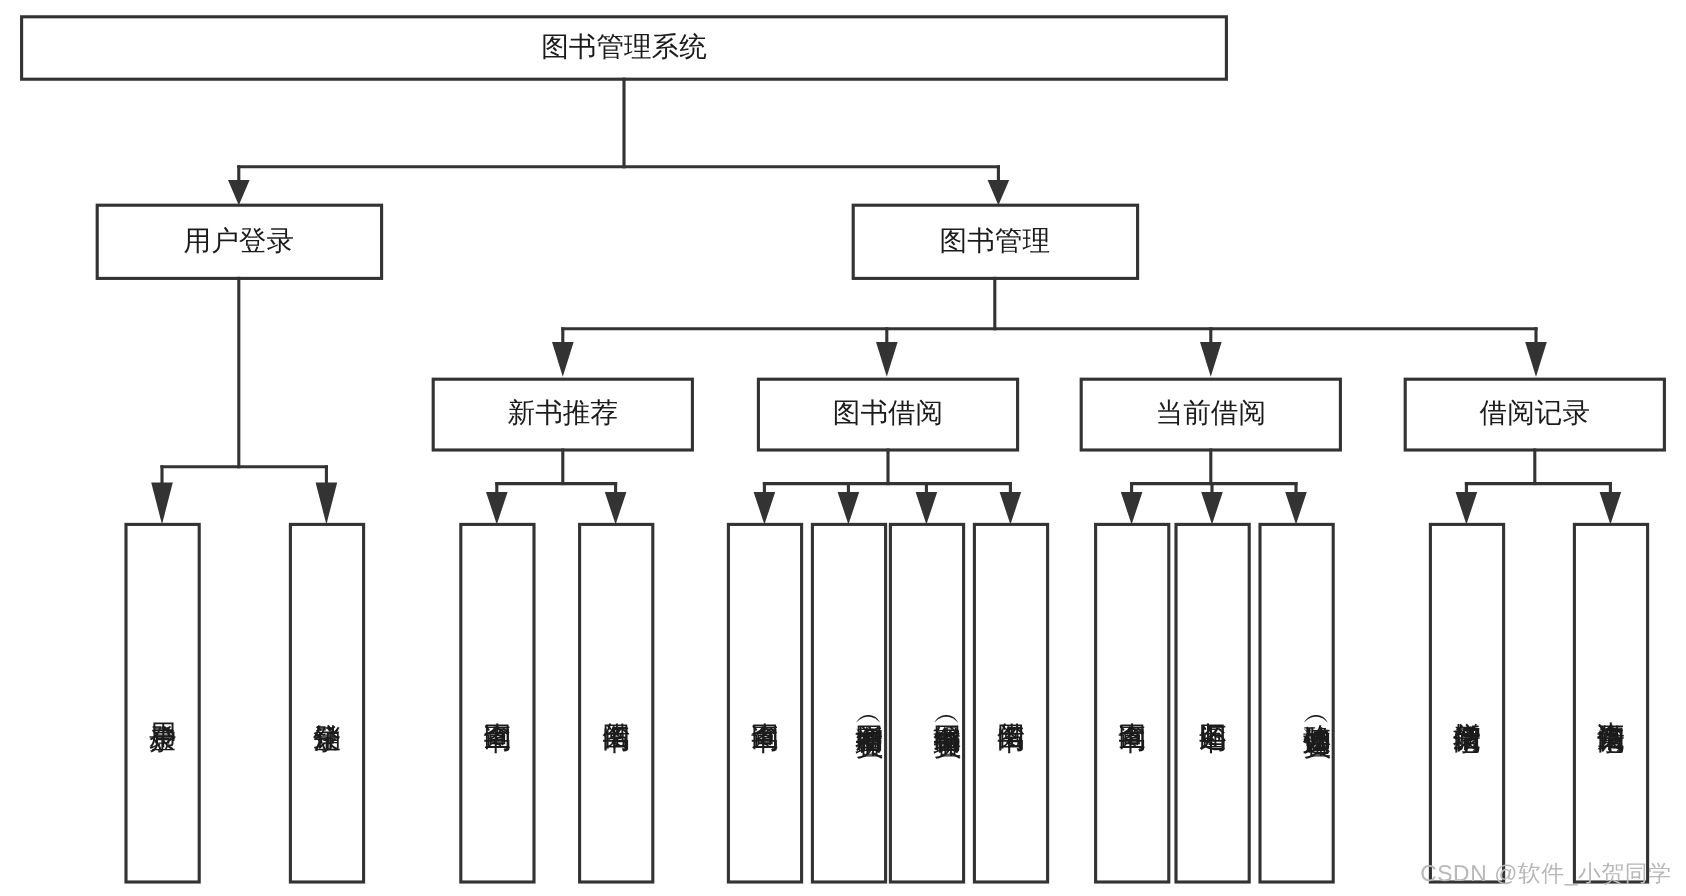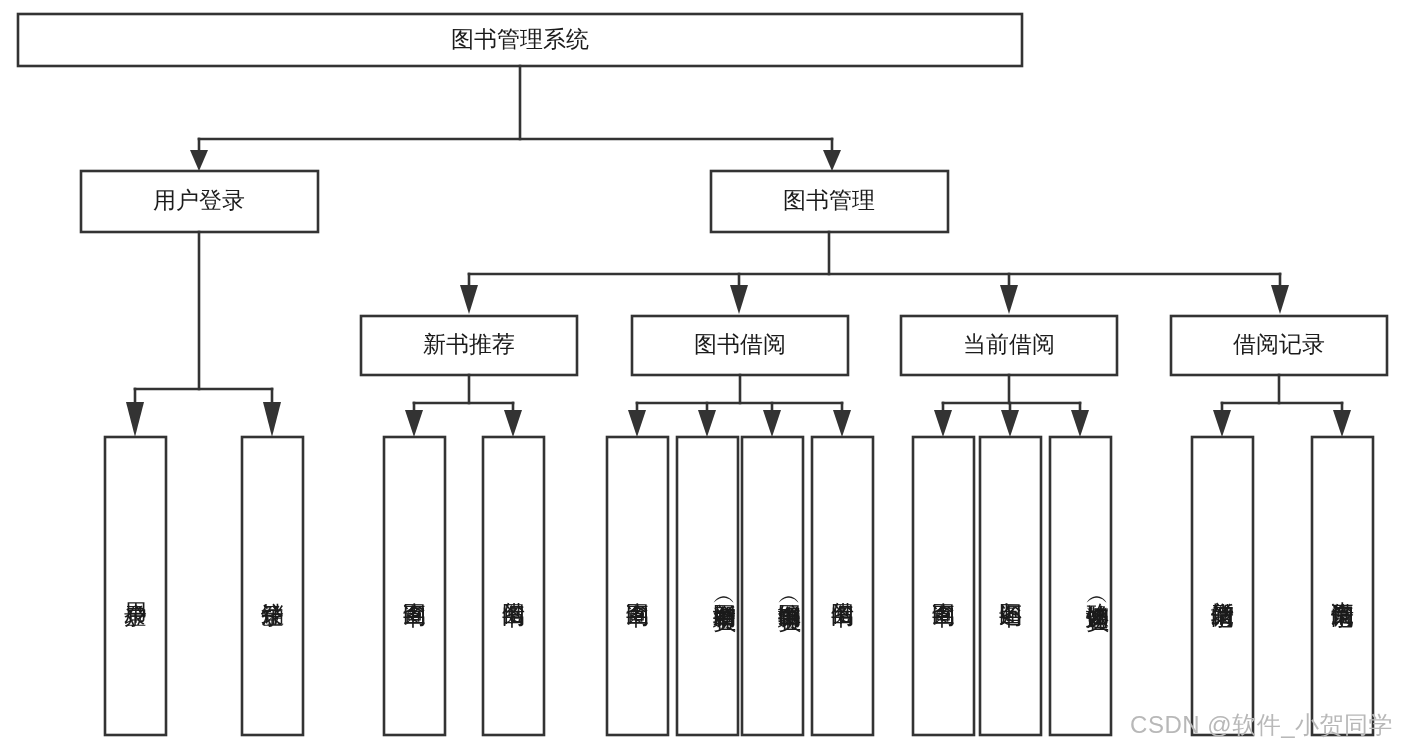--- a/index.html
+++ b/index.html
@@ -68,21 +68,21 @@
     text-align: center;
     white-space: nowrap;
     pointer-events: none;
     user-select: none;
   }
   .watermark {
     position: absolute;
     right: 12px;
     bottom: 6px;
     font-family: "Liberation Sans", "DejaVu Sans", sans-serif;
-    font-size: 24px;
+    font-size: 19px;
     color: #b8b8b8;
     letter-spacing: 0.5px;
     white-space: nowrap;
   }
 </style>
 </head>
 <body>
 
 <div id="diagram-root">
 

